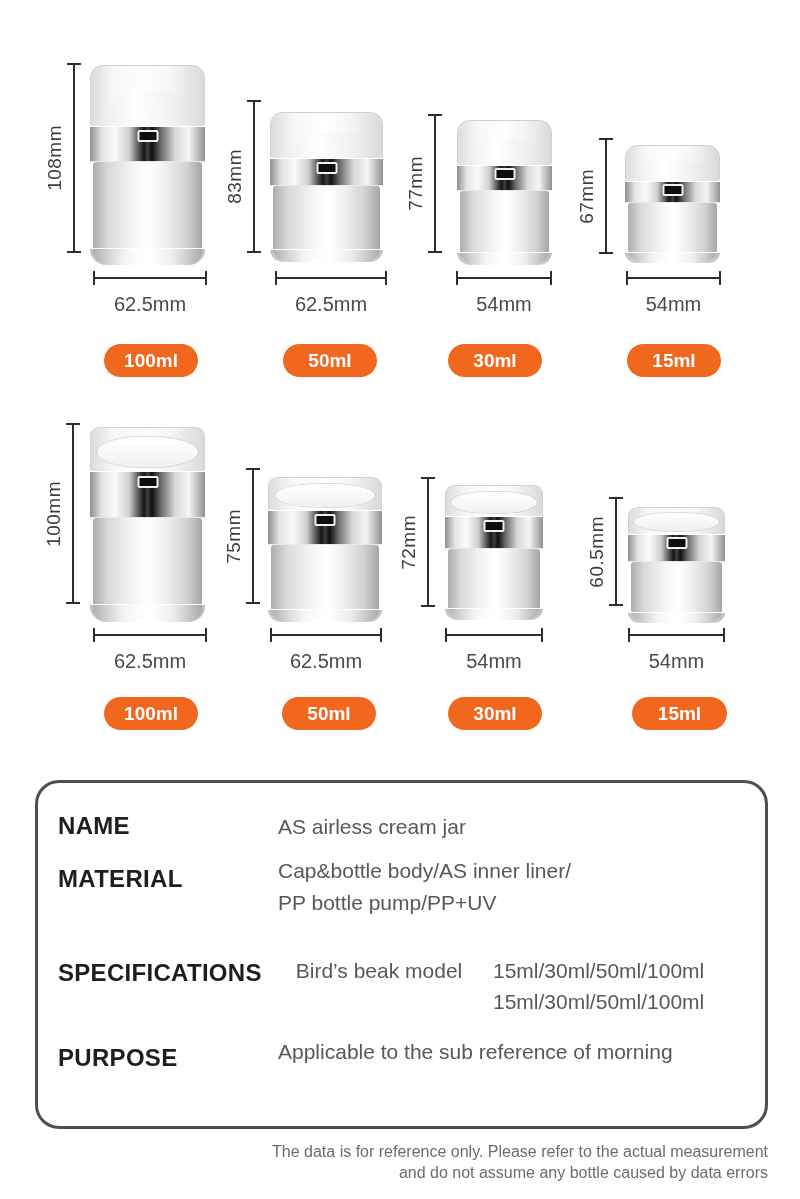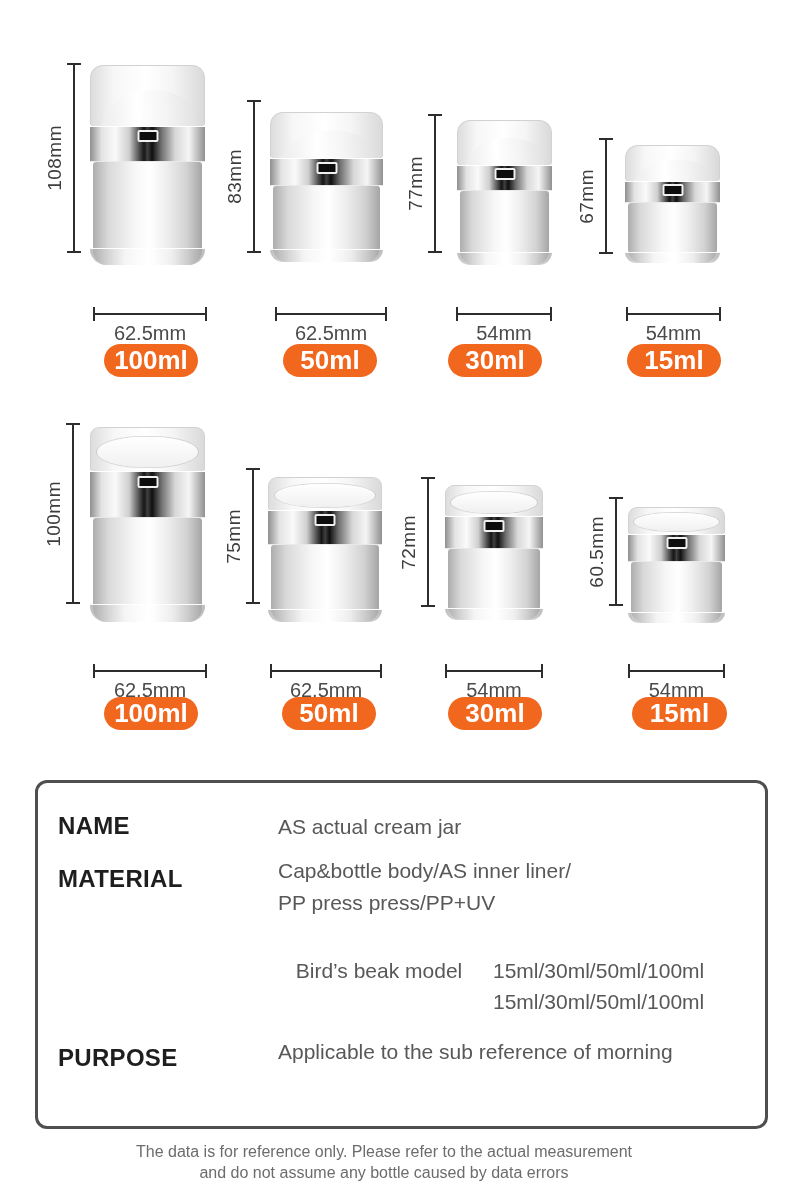--- a/index.html
+++ b/index.html
@@ -37,39 +37,39 @@
                   rgba(255,255,255,.78) 52%,rgba(240,240,240,.65) 72%,rgba(165,165,165,.75));}
 
   
   .vdim{position:absolute;display:flex;gap:7px;}
   .vlabel{align-self:center;writing-mode:vertical-rl;transform:rotate(180deg);
           font-size:19px;color:#3d3d3d;letter-spacing:.5px;white-space:nowrap;}
   .vline{position:relative;width:2px;background:#2d2d2d;}
   .vline::before,.vline::after{content:"";position:absolute;left:-6px;width:14px;height:2px;background:#2d2d2d;}
   .vline::before{top:0;} .vline::after{bottom:0;}
 
-  .hdim{position:absolute;display:flex;flex-direction:column;align-items:center;gap:7px;margin-top:36px;}
+  .hdim{position:absolute;display:flex;flex-direction:column;align-items:center;gap:14px;}
   .hline{position:relative;height:2px;width:100%;background:#2d2d2d;}
   .hline::before,.hline::after{content:"";position:absolute;top:-6px;width:2px;height:14px;background:#2d2d2d;}
   .hline::before{left:0;} .hline::after{right:0;}
   .hlabel{font-size:20px;color:#4a4a4a;white-space:nowrap;}
 
   
   .badge{position:absolute;height:33px;border-radius:17px;background:var(--badge,#F2671E);
-         color:#fff;font-weight:700;font-size:26px;display:flex;align-items:center;justify-content:center;}
+         color:#fff;font-weight:700;font-size:19px;display:flex;align-items:center;justify-content:center;}
 
   
   .spec{position:absolute;left:35px;top:780px;width:727px;height:343px;
-        border:3px solid #4f4f4f;border-radius:12px;background:#fff;}
+        border:3px solid #4f4f4f;border-radius:24px;background:#fff;}
   .t-label{position:absolute;left:20px;font-weight:700;font-size:24px;color:#1e1e1e;
            letter-spacing:.3px;white-space:nowrap;}
   .t-val{position:absolute;font-size:21px;color:#595757;white-space:nowrap;}
 
   
-  .foot{position:absolute;left:0;width:768px;text-align:center;font-size:16px;color:#6c6c6c;}
+  .foot{position:absolute;left:0;width:768px;text-align:right;font-size:16px;color:#6c6c6c;}
 </style>
 </head>
 <body>
 
 <div class="page">
 
   <div class="vdim" style="left:44px;top:63px;height:190px">
     <span class="vlabel">108mm</span>
     <span class="vline"></span>
   </div>
@@ -216,26 +216,27 @@
     <div class="jbody"></div>
   </div>
   <div class="hdim" style="left:628px;top:634px;width:97px">
     <span class="hline"></span>
     <span class="hlabel">54mm</span>
   </div>
   <div class="badge" style="left:632px;top:697px;width:95px">15ml</div>
 
   <div class="spec">
     <div class="t-label" style="top:29px">NAME</div>
-    <div class="t-val" style="left:240px;top:32px">AS actual cream jar</div>
+    <div class="t-val" style="left:240px;top:32px">AS airless cream jar</div>
 
     <div class="t-label" style="top:82px">MATERIAL</div>
     <div class="t-val" style="left:240px;top:76px">Cap&amp;bottle body/AS inner liner/</div>
-    <div class="t-val" style="left:240px;top:108px">PP press press/PP+UV</div>
-
+    <div class="t-val" style="left:240px;top:108px">PP bottle pump/PP+UV</div>
+
+    <div class="t-label" style="top:176px">SPECIFICATIONS</div>
     <div class="t-val" style="left:232px;top:176px;width:218px;text-align:center">Bird’s beak model</div>
     <div class="t-val" style="left:455px;top:176px">15ml/30ml/50ml/100ml</div>
     <div class="t-val" style="left:455px;top:207px">15ml/30ml/50ml/100ml</div>
 
     <div class="t-label" style="top:261px">PURPOSE</div>
     <div class="t-val" style="left:240px;top:257px">Applicable to the sub reference of morning</div>
   </div>
 
   <div class="foot" style="top:1143px">The data is for reference only. Please refer to the actual measurement</div>
   <div class="foot" style="top:1164px">and do not assume any bottle caused by data errors</div>

